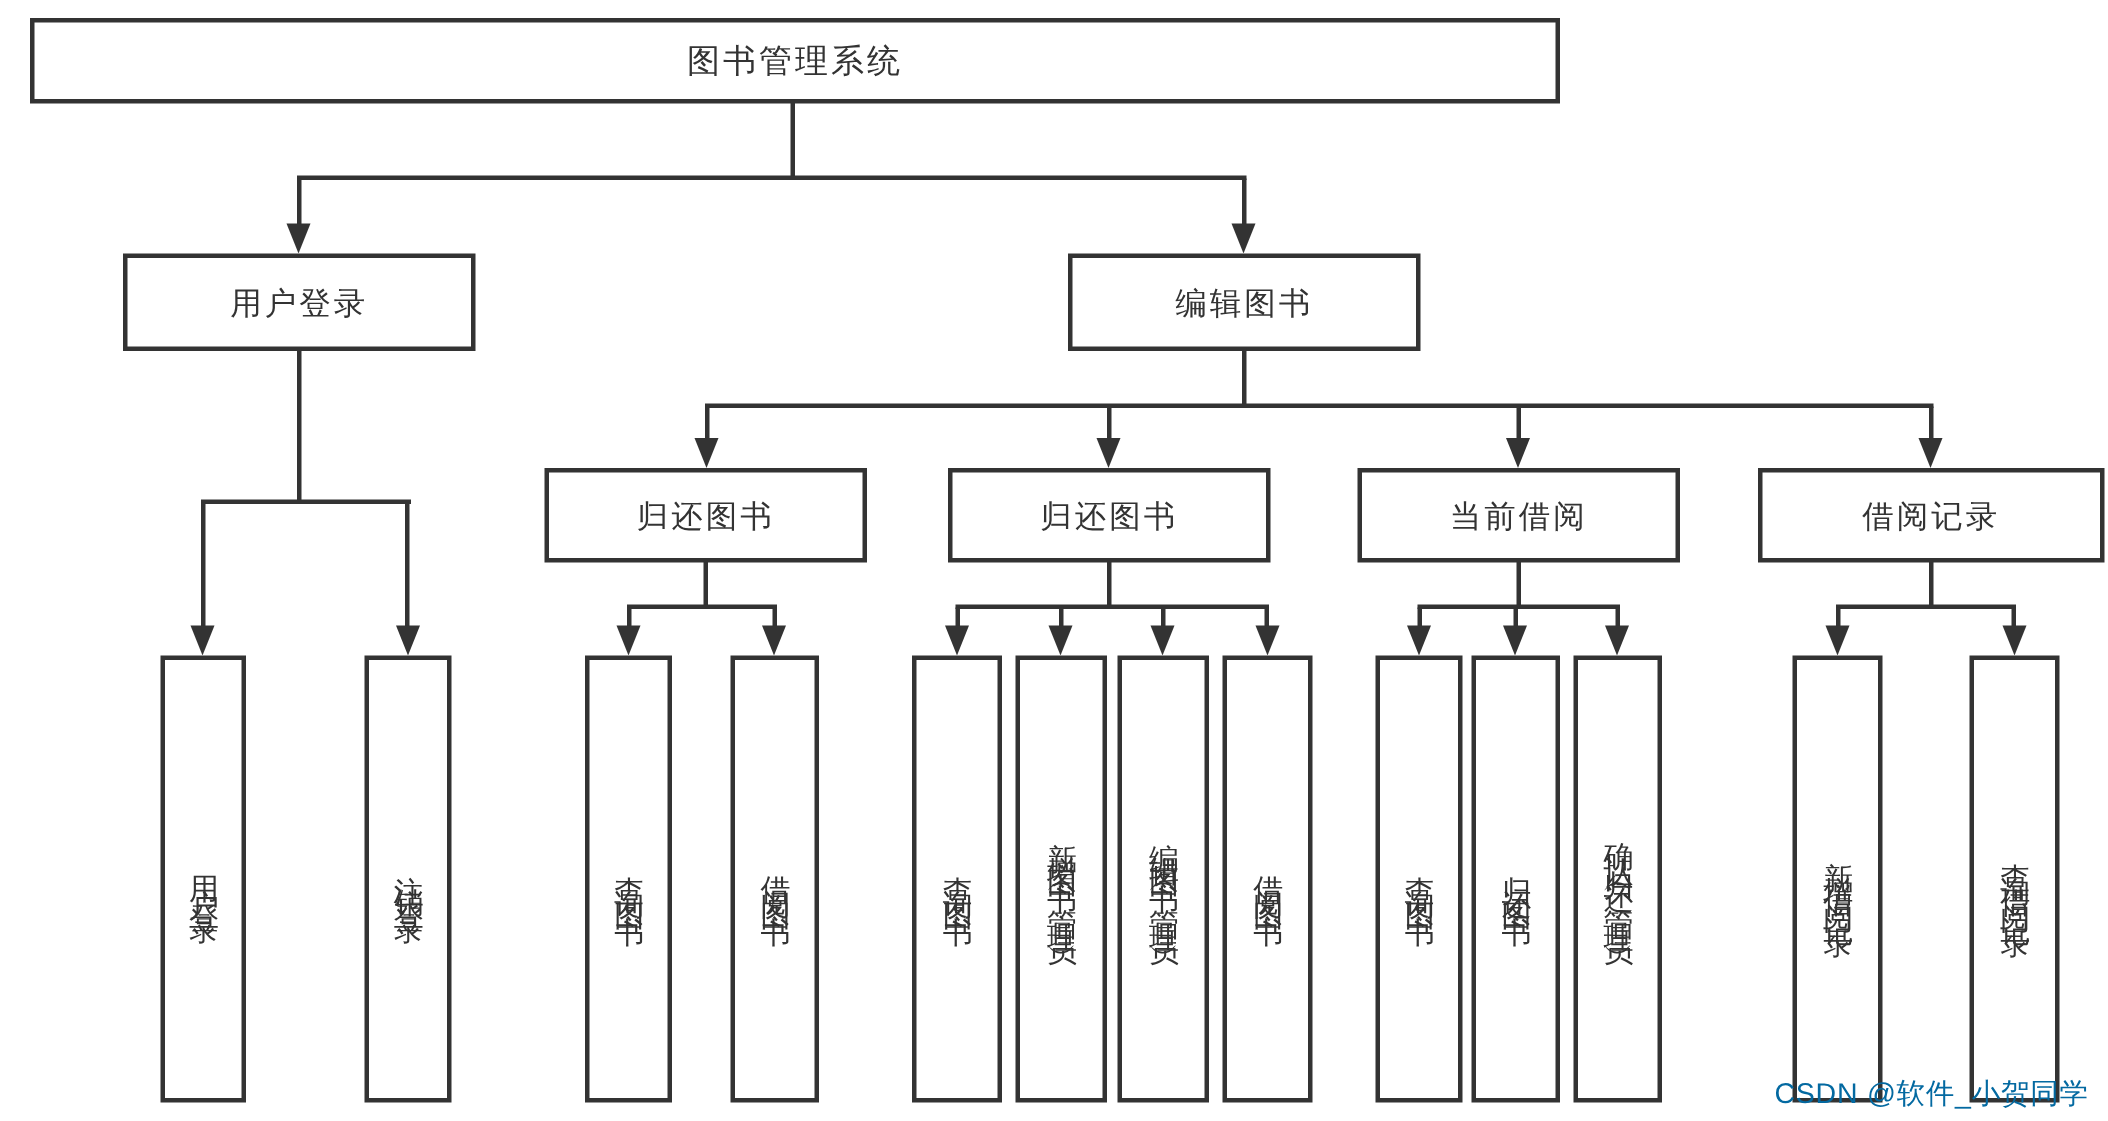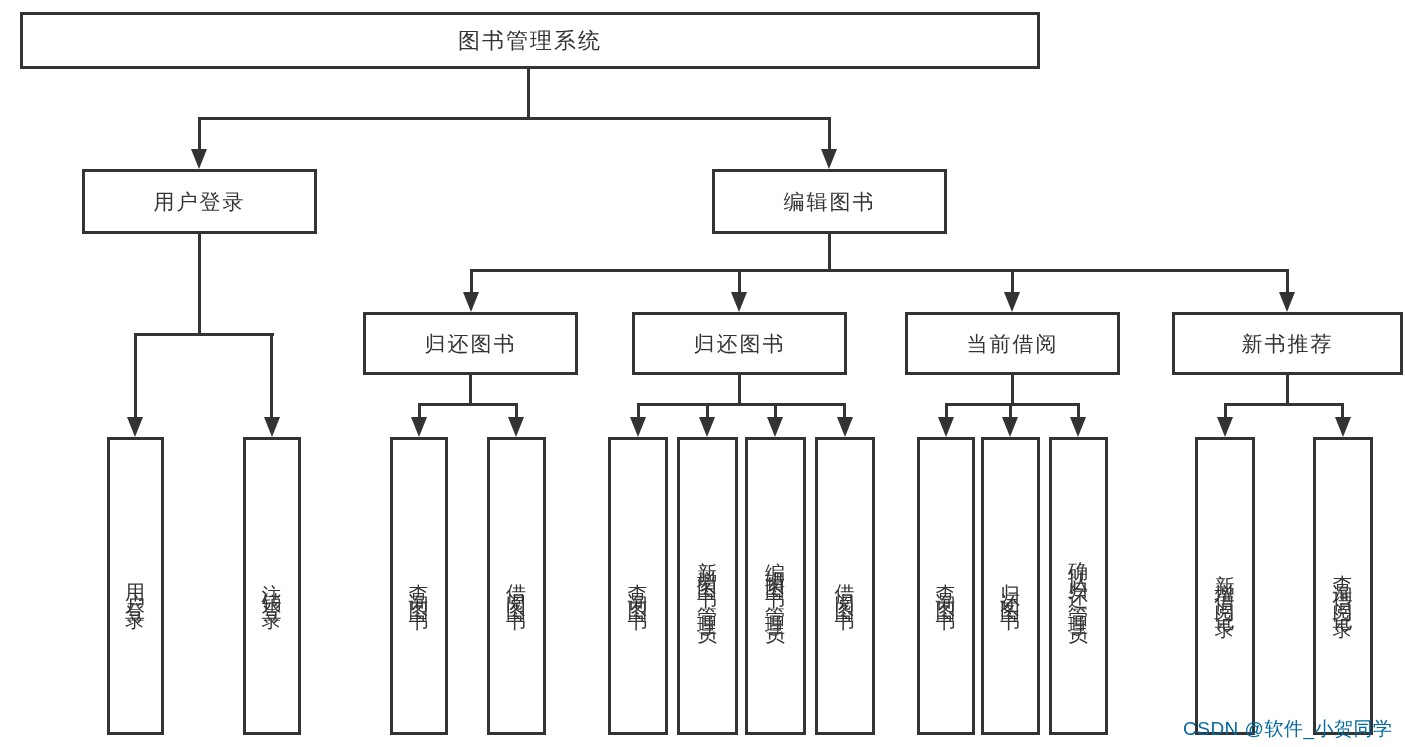--- a/index.html
+++ b/index.html
@@ -97,21 +97,21 @@
   <div class="box" style="left:363px;top:312px;width:215px;height:63px;">
     <span class="hlabel">归还图书</span>
   </div>
   <div class="box" style="left:632px;top:312px;width:215px;height:63px;">
     <span class="hlabel">归还图书</span>
   </div>
   <div class="box" style="left:905px;top:312px;width:215px;height:63px;">
     <span class="hlabel">当前借阅</span>
   </div>
   <div class="box" style="left:1172px;top:312px;width:231px;height:63px;">
-    <span class="hlabel">新书推荐</span>
+    <span class="hlabel">借阅记录</span>
   </div>
 
   <div class="vline" style="left:469px;top:374px;width:3px;height:32px;"></div>
   <div class="hline" style="left:418px;top:403px;width:100px;height:3px;"></div>
   <div class="vline" style="left:418px;top:405px;width:3px;height:14px;"></div>
   <div class="ahead" style="left:411px;top:417px;"></div>
   <div class="vline" style="left:515px;top:405px;width:3px;height:14px;"></div>
   <div class="ahead" style="left:508px;top:417px;"></div>
 
   <div class="vline" style="left:738px;top:374px;width:3px;height:32px;"></div>

